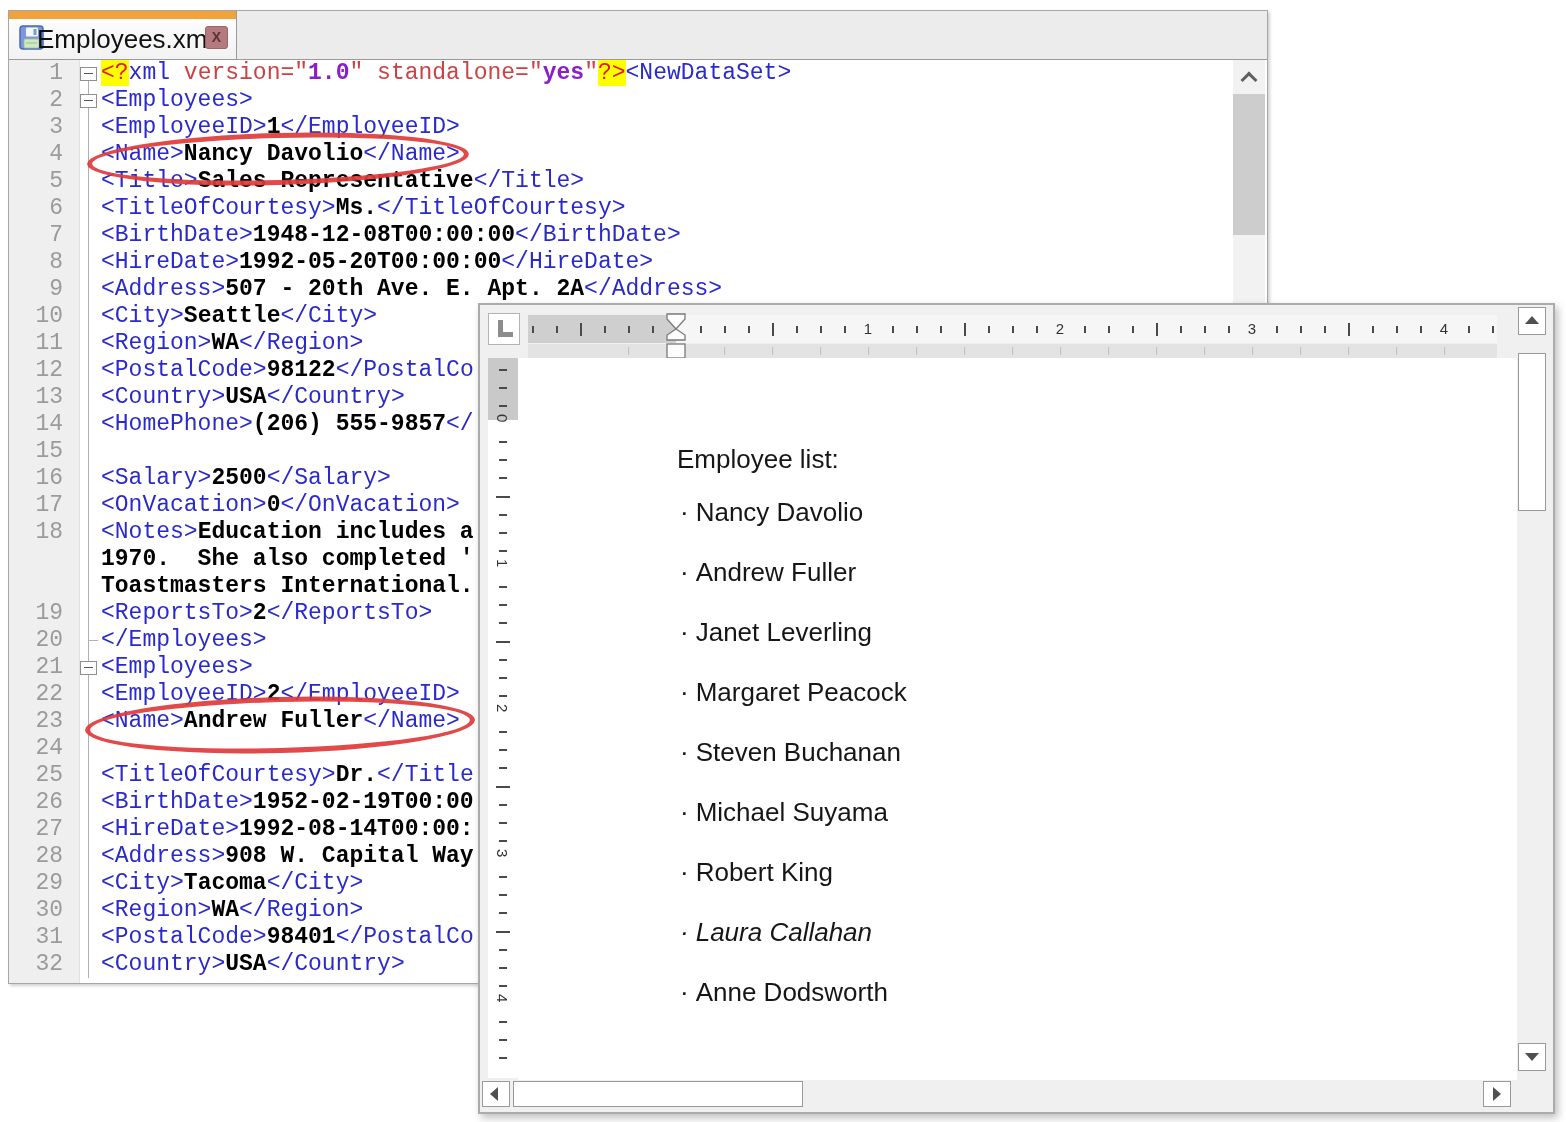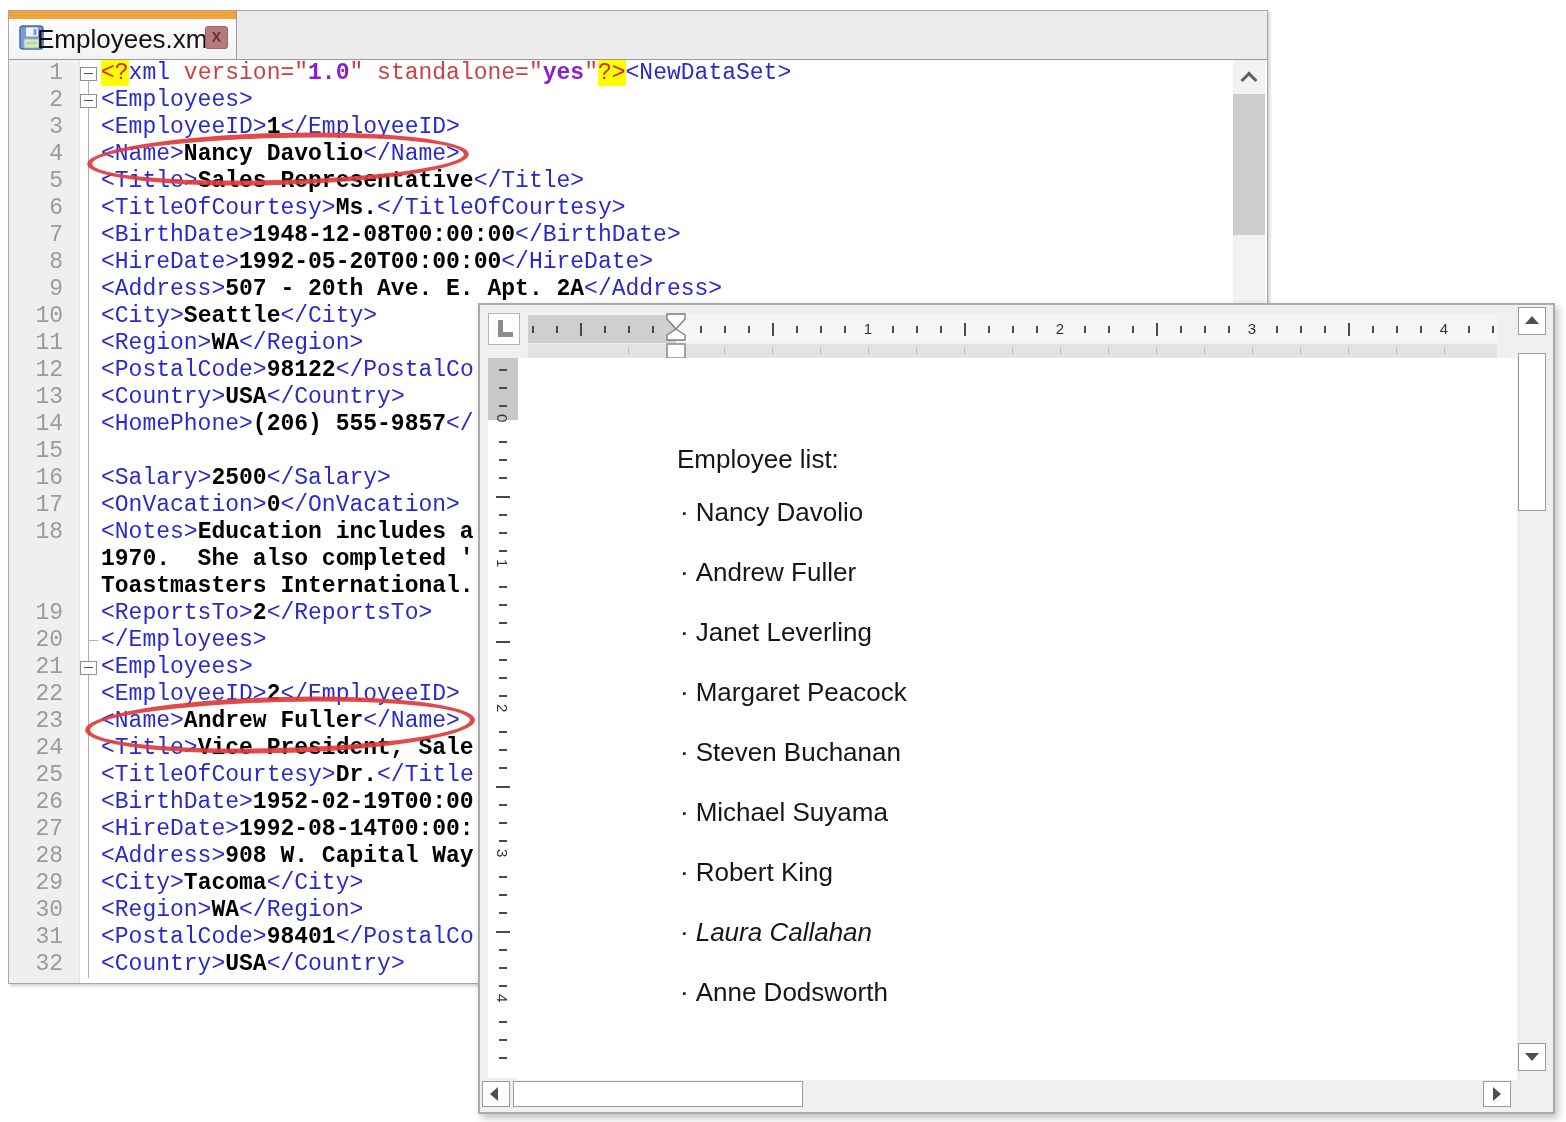--- a/index.html
+++ b/index.html
@@ -139,21 +139,21 @@
         <div class="code-row" style="top: 459px;"><span class="ln">18</span><span class="code"><span class="sg-tag">&lt;Notes&gt;</span><span class="sg-val">Education includes a</span></span></div>
         <div class="code-row" style="top: 486px;"><span class="ln"></span><span class="code"><span class="sg-val">1970.  She also completed '</span></span></div>
         <div class="code-row" style="top: 513px;"><span class="ln"></span><span class="code"><span class="sg-val">Toastmasters International.</span></span></div>
         <div class="code-row" style="top: 540px;"><span class="ln">19</span><span class="code"><span class="sg-tag">&lt;ReportsTo&gt;</span><span class="sg-val">2</span><span class="sg-tag">&lt;/ReportsTo&gt;</span></span></div>
         <div class="code-row" style="top: 567px;"><span class="ln">20</span><span class="code"><span class="sg-tag">&lt;/Employees&gt;</span></span></div>
         <div class="fold-end" style="top: 580px;"></div>
         <div class="code-row" style="top: 594px;"><span class="ln">21</span><span class="code"><span class="sg-tag">&lt;Employees&gt;</span></span></div>
         <div class="fold-box" style="top: 601px;"></div>
         <div class="code-row" style="top: 621px;"><span class="ln">22</span><span class="code"><span class="sg-tag">&lt;EmployeeID&gt;</span><span class="sg-val">2</span><span class="sg-tag">&lt;/EmployeeID&gt;</span></span></div>
         <div class="code-row" style="top: 648px;"><span class="ln">23</span><span class="code"><span class="sg-tag">&lt;Name&gt;</span><span class="sg-val">Andrew Fuller</span><span class="sg-tag">&lt;/Name&gt;</span></span></div>
-        <div class="code-row" style="top: 675px;"><span class="ln">24</span><span class="code"><span class="sg-tag">&lt;Title&gt;</span><span class="sg-val">Vice President, Sale</span></span></div>
+        <div class="code-row" style="top: 675px;"><span class="ln">24</span></div>
         <div class="code-row" style="top: 702px;"><span class="ln">25</span><span class="code"><span class="sg-tag">&lt;TitleOfCourtesy&gt;</span><span class="sg-val">Dr.</span><span class="sg-tag">&lt;/Title</span></span></div>
         <div class="code-row" style="top: 729px;"><span class="ln">26</span><span class="code"><span class="sg-tag">&lt;BirthDate&gt;</span><span class="sg-val">1952-02-19T00:00</span></span></div>
         <div class="code-row" style="top: 756px;"><span class="ln">27</span><span class="code"><span class="sg-tag">&lt;HireDate&gt;</span><span class="sg-val">1992-08-14T00:00:</span></span></div>
         <div class="code-row" style="top: 783px;"><span class="ln">28</span><span class="code"><span class="sg-tag">&lt;Address&gt;</span><span class="sg-val">908 W. Capital Way</span></span></div>
         <div class="code-row" style="top: 810px;"><span class="ln">29</span><span class="code"><span class="sg-tag">&lt;City&gt;</span><span class="sg-val">Tacoma</span><span class="sg-tag">&lt;/City&gt;</span></span></div>
         <div class="code-row" style="top: 837px;"><span class="ln">30</span><span class="code"><span class="sg-tag">&lt;Region&gt;</span><span class="sg-val">WA</span><span class="sg-tag">&lt;/Region&gt;</span></span></div>
         <div class="code-row" style="top: 864px;"><span class="ln">31</span><span class="code"><span class="sg-tag">&lt;PostalCode&gt;</span><span class="sg-val">98401</span><span class="sg-tag">&lt;/PostalCo</span></span></div>
         <div class="code-row" style="top: 891px;"><span class="ln">32</span><span class="code"><span class="sg-tag">&lt;Country&gt;</span><span class="sg-val">USA</span><span class="sg-tag">&lt;/Country&gt;</span></span></div>
       </div>
     <div class="ed-scrollbar">

